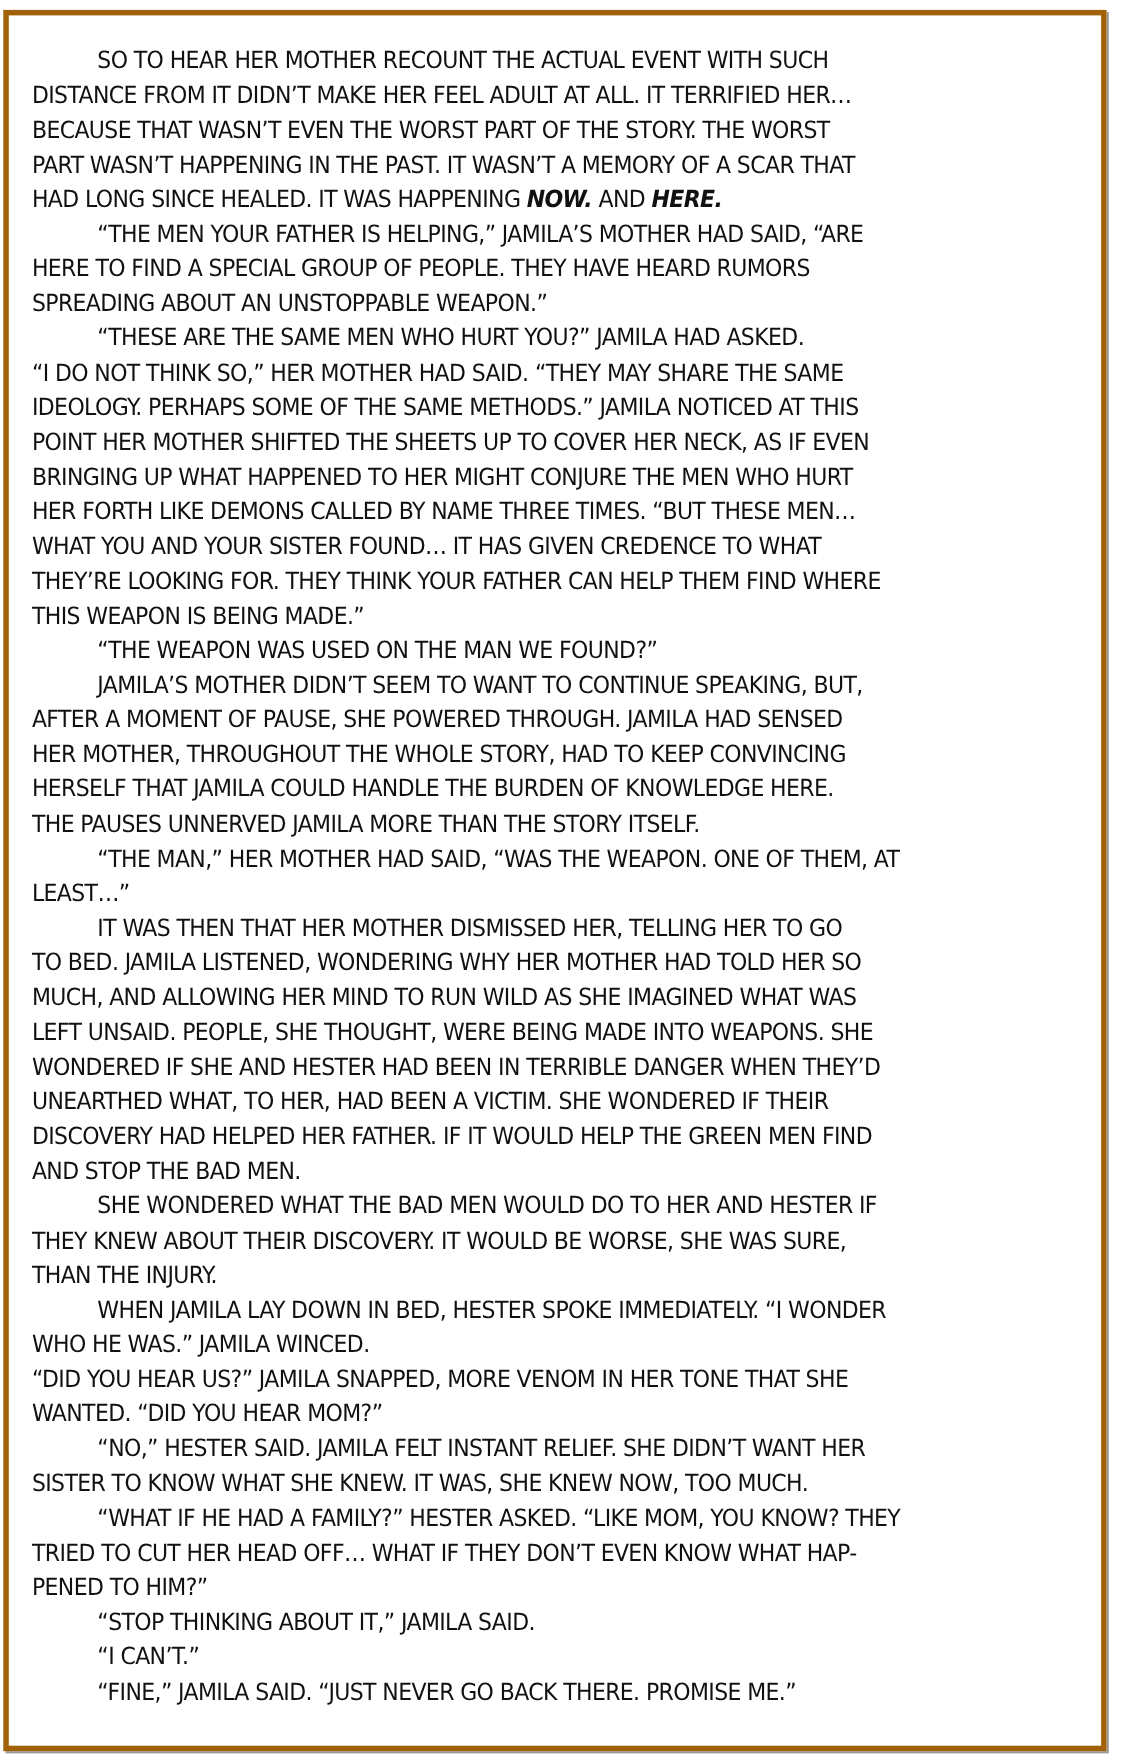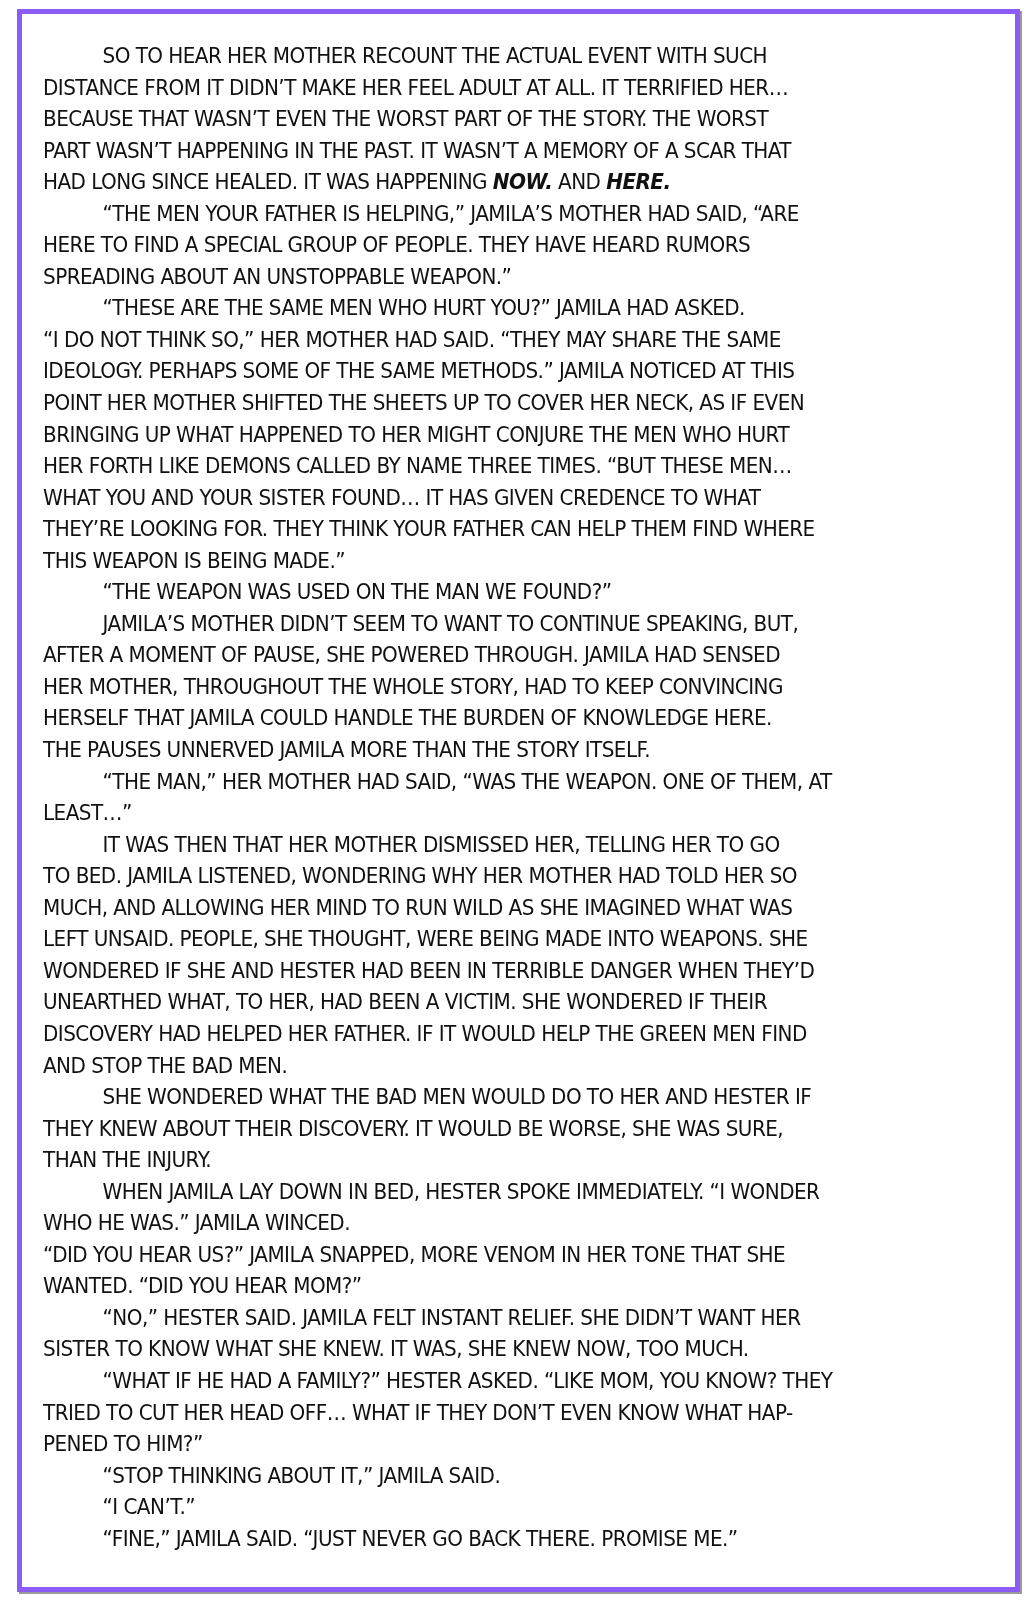--- a/index.html
+++ b/index.html
@@ -8,25 +8,25 @@
     background: #ffffff;
   }
   body {
     width: 1027px;
     height: 1600px;
     position: relative;
     overflow: hidden;
   }
   .panel {
     position: absolute;
-    left: 17px;
+    left: 3px;
     top: 9px;
     width: 993px;
     height: 1573px;
-    border: 5px solid #8b5cf6;
+    border: 5px solid #a16207;
     background: #ffffff;
     box-shadow: 2px 2px 0 #9a9a9a;
   }
   .text-block {
     position: absolute;
     left: 21px;
     top: 26px;
     width: 965px;
     font-family: "DejaVu Sans", sans-serif;
     font-size: 21.5px;

